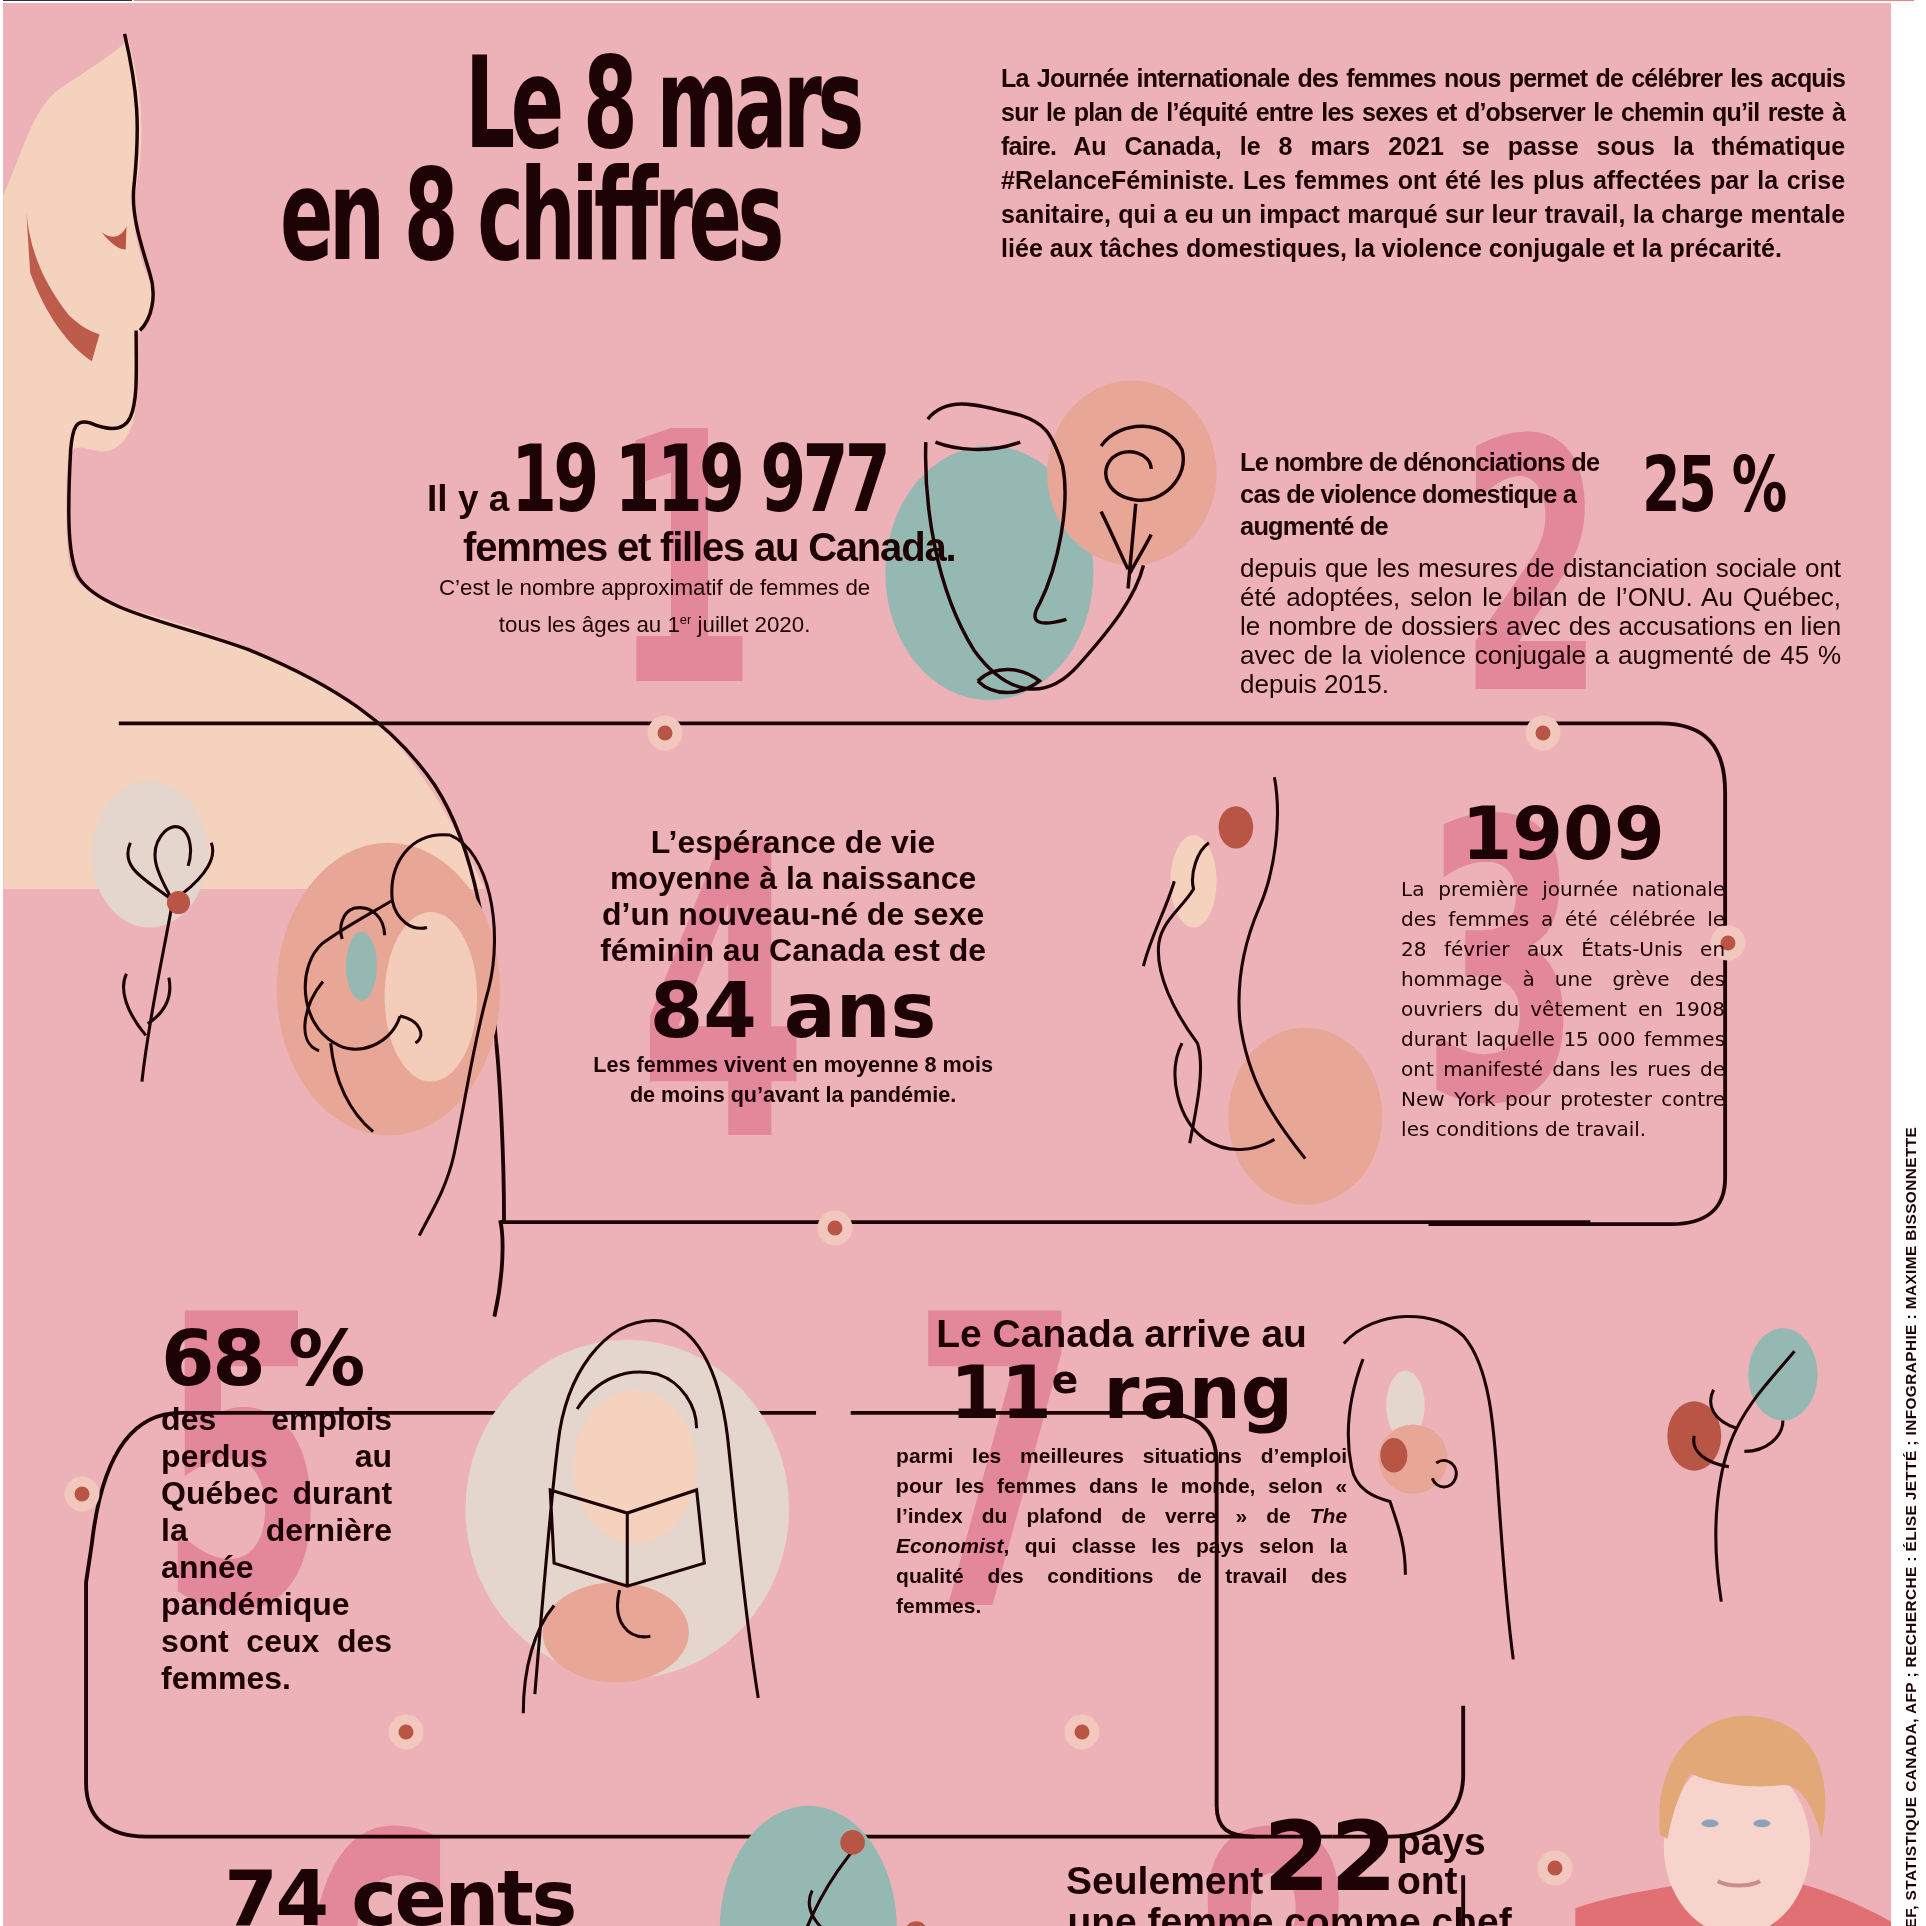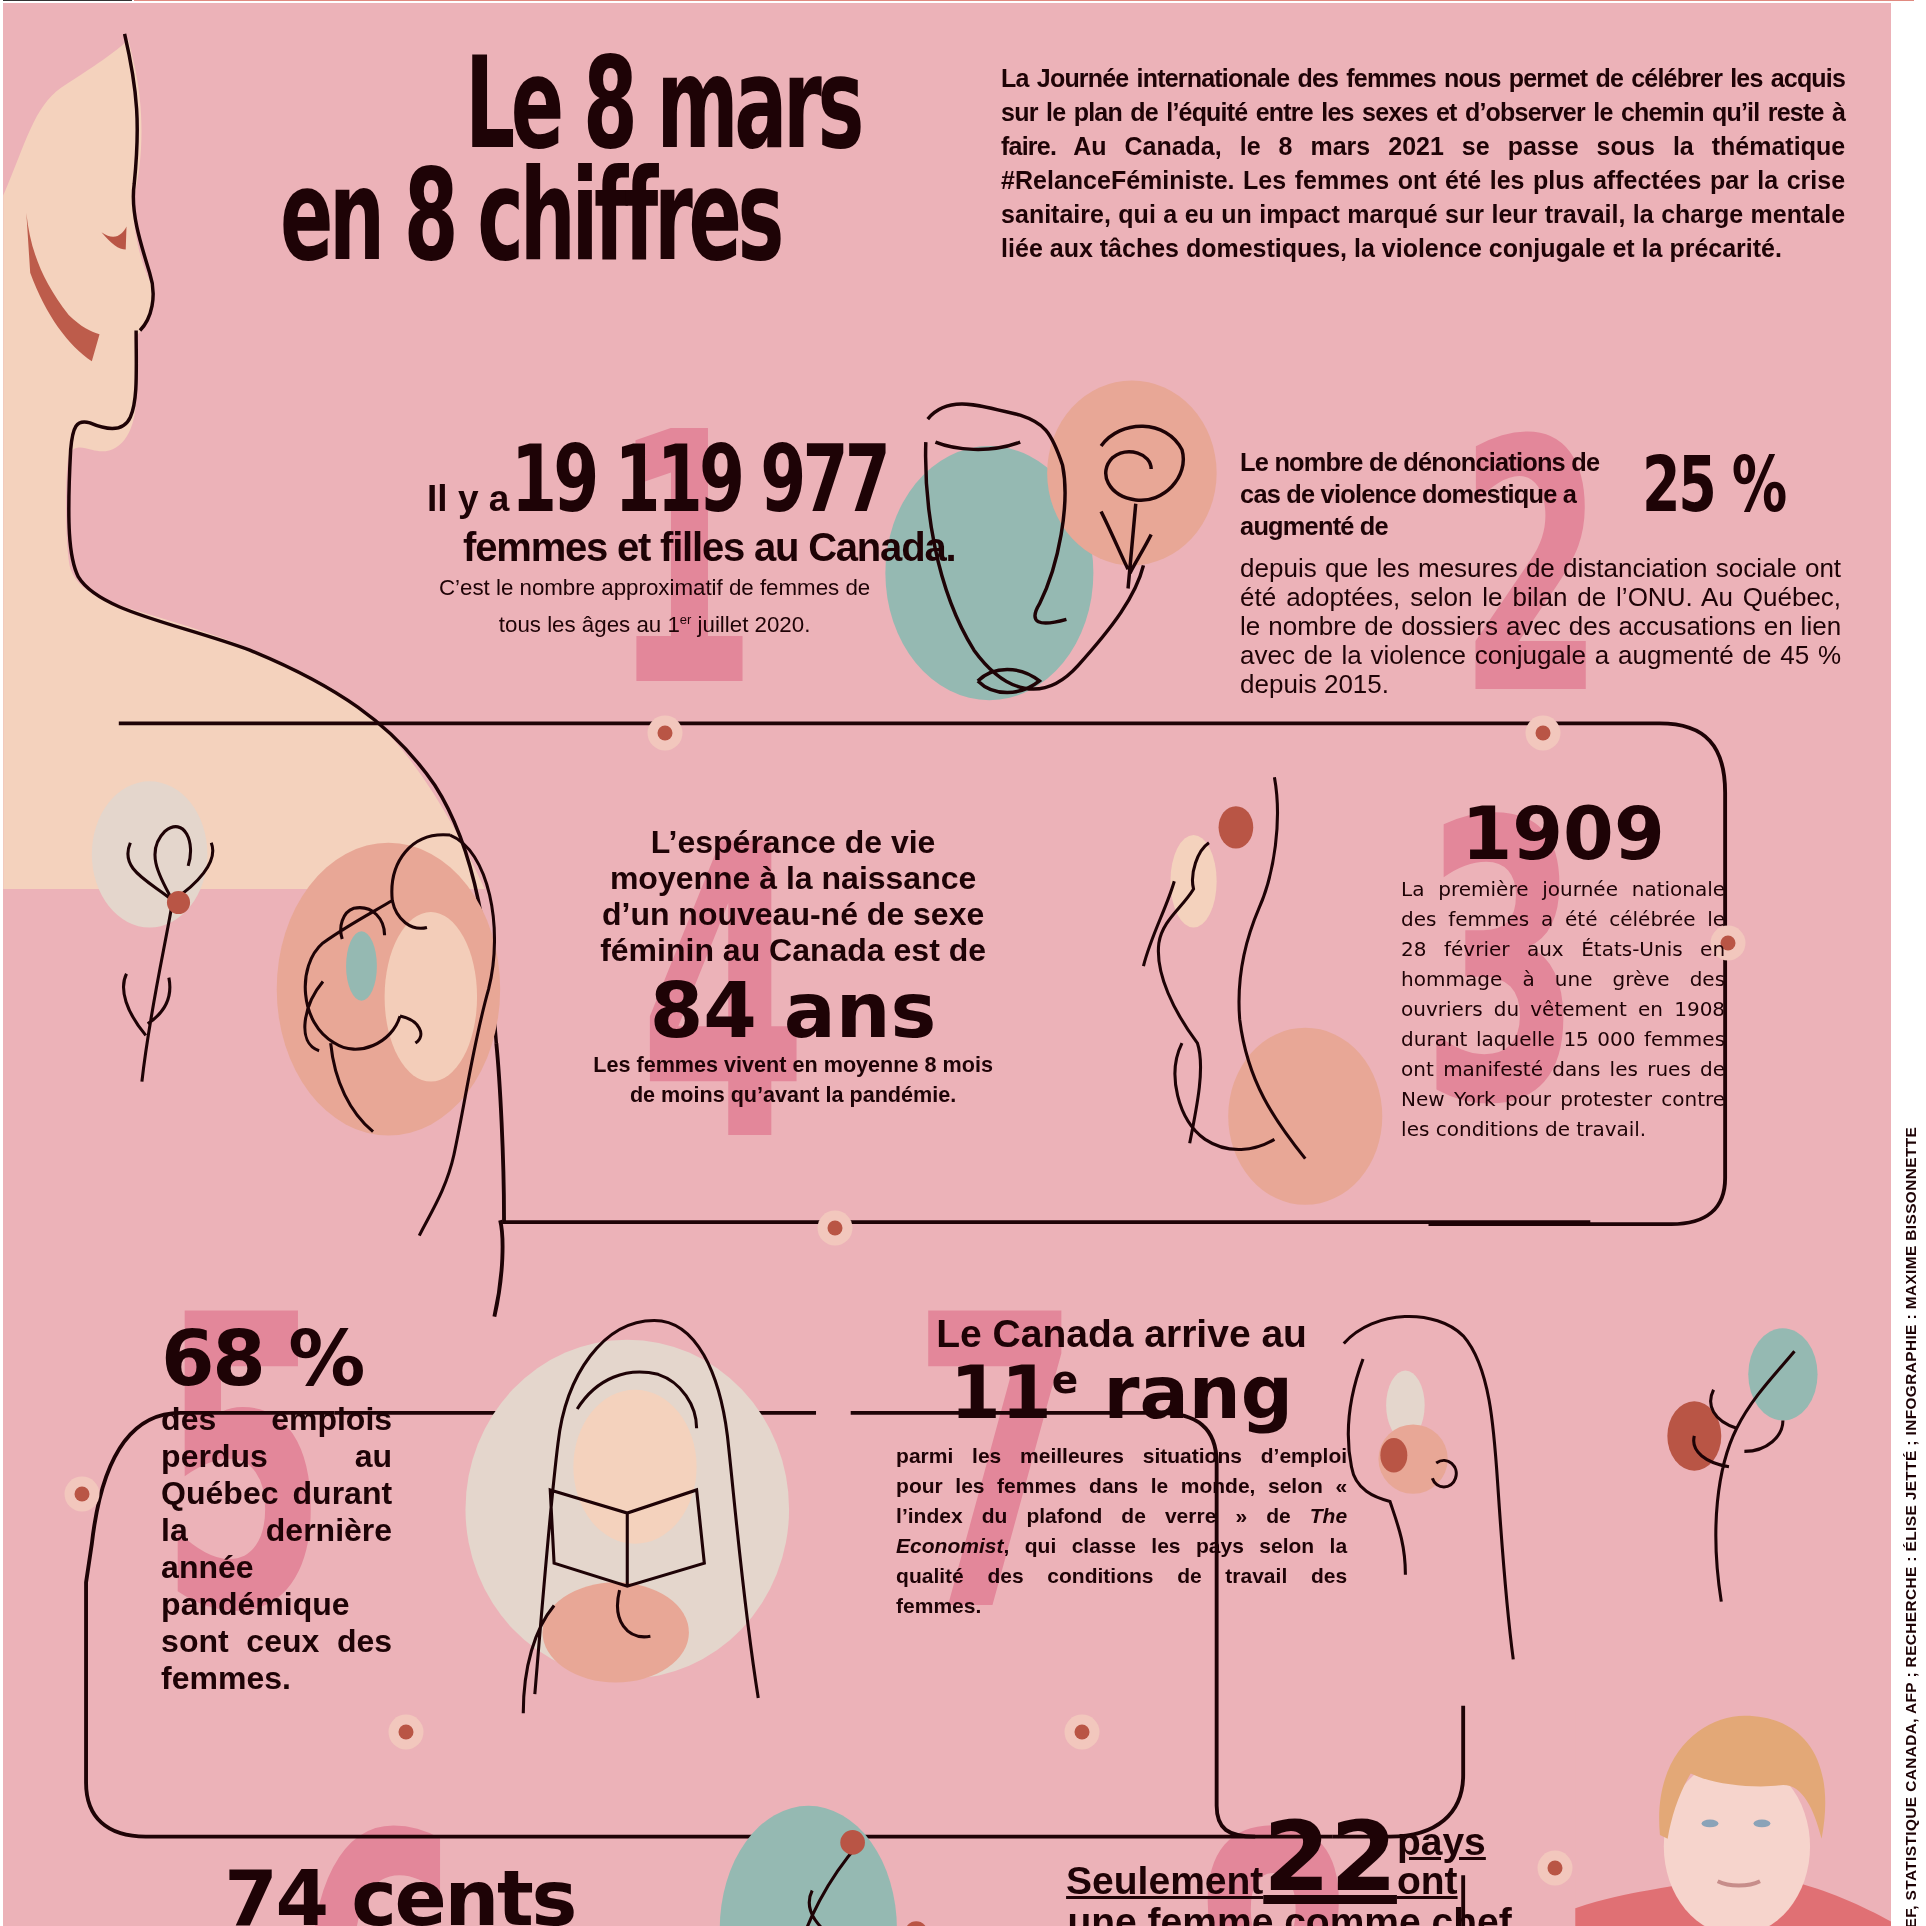--- a/index.html
+++ b/index.html
@@ -165,21 +165,21 @@
       <span>parmi les meilleures situations d’emploi pour les femmes dans le monde, selon « l’index du plafond de verre » de </span><i>The Economist</i><span>, qui classe les pays selon la qualité des conditions de travail des femmes.</span>
     </div>
   </div>
 
   <div class="txt center" style="left:127px;top:1857px;width:539px;">
     <div class="big" style="font-size:77px;letter-spacing:-2.3px;">74 cents</div>
 
   </div>
 
   <div class="txt" style="left:1063px;top:1811px;width:447px;">
-    <div style="display:flex;align-items:flex-end;justify-content:center;text-decoration:underline;">
+    <div style="display:flex;align-items:flex-end;justify-content:center;">
       <span class="narrow" style="font-size:39px;line-height:1;">Seulement</span>
       <span class="big" style="font-size:96px;line-height:0.9;">22</span>
       <span class="narrow" style="font-size:39px;line-height:1;word-spacing:15.4px;">pays ont</span>
     </div>
     <div class="center" style="font-size:39px;line-height:43px;font-weight:bold;">une femme comme chef d’État ou de gouvernement.</div>
 
   </div>
 
   <div class="photo">
     <svg width="320" height="483" viewBox="0 0 830 1255">

